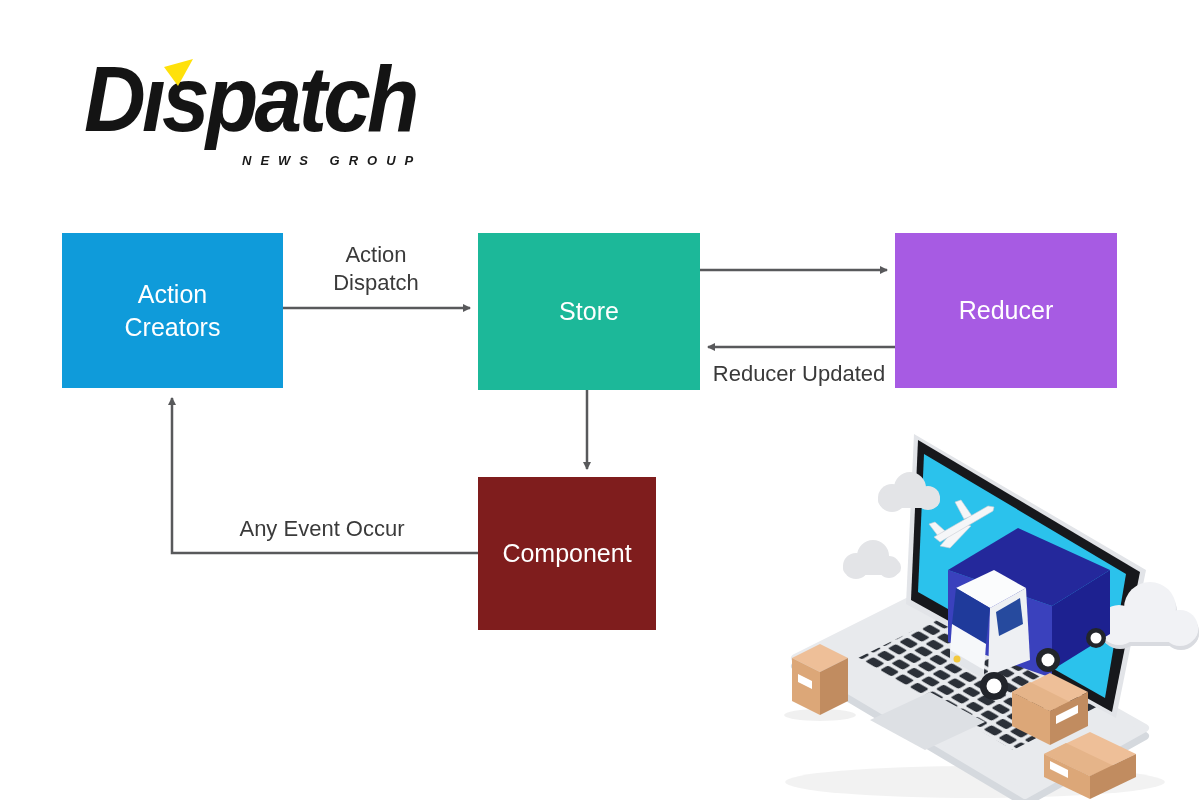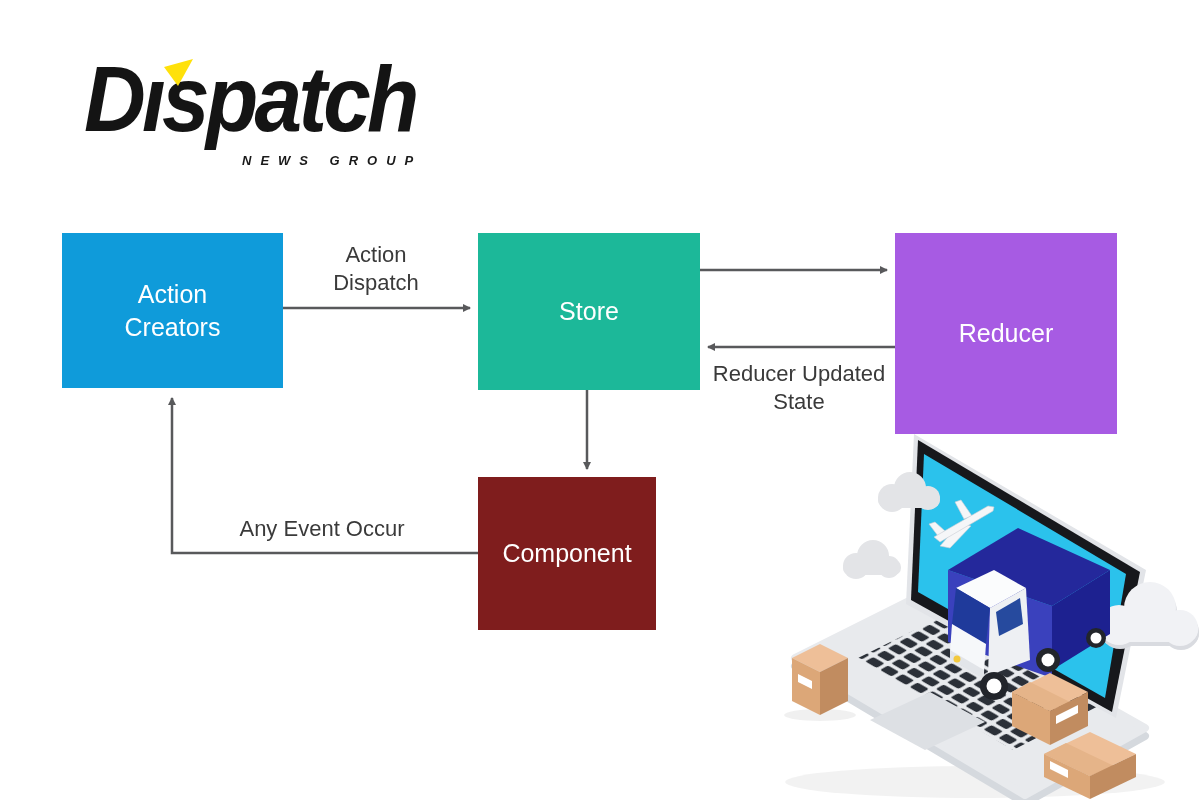--- a/index.html
+++ b/index.html
@@ -19,21 +19,21 @@
     position:absolute;left:158px;top:97px;font-size:13px;font-weight:bold;
     font-style:italic;letter-spacing:9px;color:#1a1a1a;white-space:nowrap;
   }
   
   .node{
     position:absolute;display:flex;flex-direction:column;align-items:center;justify-content:center;
     color:#ffffff;font-size:25px;line-height:1.3;text-align:center;
   }
   .node-action-creators{left:62px;top:233px;width:221px;height:155px;background:#0f9bda}
   .node-store{left:478px;top:233px;width:222px;height:157px;background:#1cb899}
-  .node-reducer{left:895px;top:233px;width:222px;height:201px;background:#a75be3}
+  .node-reducer{left:895px;top:233px;width:222px;height:155px;background:#a75be3}
   .node-component{left:478px;top:477px;width:178px;height:153px;background:#7f1d1d}
   
   .edge-label{
     position:absolute;transform:translateX(-50%);text-align:center;
     font-size:22px;line-height:1.28;color:#3a3a3a;white-space:nowrap;
   }
   .edge-label span{display:block}
   .lbl-action-dispatch{left:376px;top:241px}
   .lbl-update-state{left:797px;top:203px}
   .lbl-return-updated{left:799px;top:360px}
@@ -83,21 +83,20 @@
 </div>
 
 <div class="edge-label lbl-action-dispatch">
   <span>Action</span>
   <span>Dispatch</span>
 </div>
 <div class="edge-label lbl-update-state">
 </div>
 <div class="edge-label lbl-return-updated">
   <span>Reducer Updated</span>
-  <span>State</span>
 </div>
 <div class="edge-label lbl-any-event">
   <span>Any Event Occur</span>
 </div>
 
 <svg class="illus-svg" viewBox="0 0 420 380">
   <defs>
     <pattern id="keys" width="17" height="13" patternUnits="userSpaceOnUse" patternTransform="matrix(0.87,0.5,-0.87,0.5,0,0)">
       <rect width="17" height="13" fill="#e8eaed"></rect>
       <rect x="1.5" y="1.5" width="13" height="9" rx="2" fill="#2b3038"></rect>

